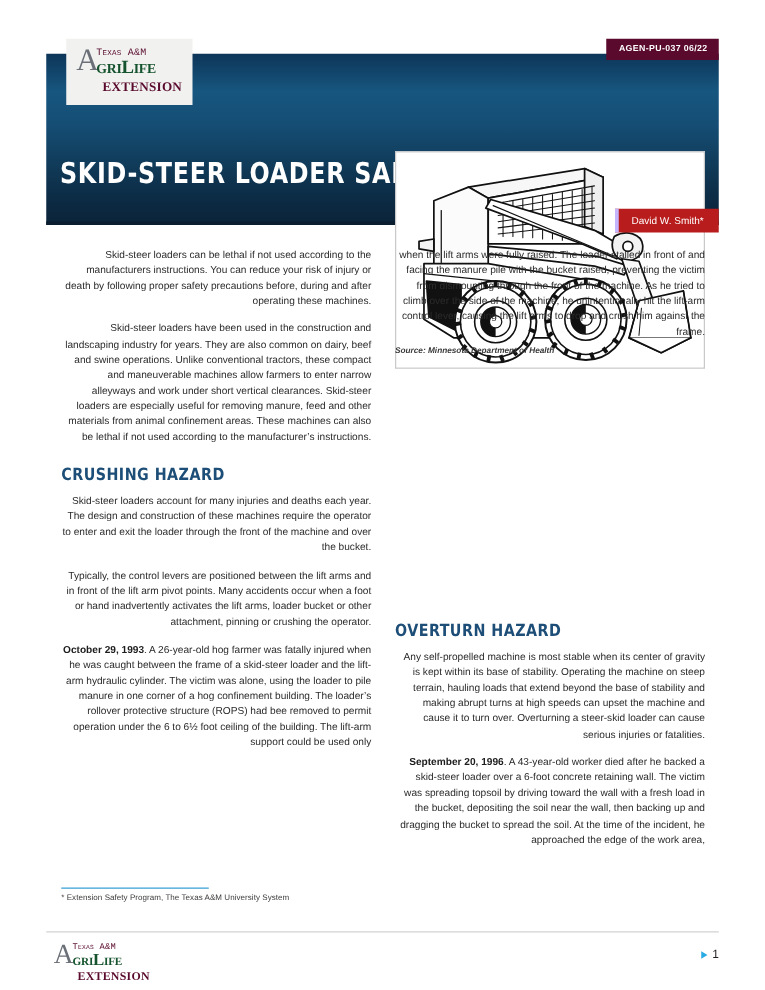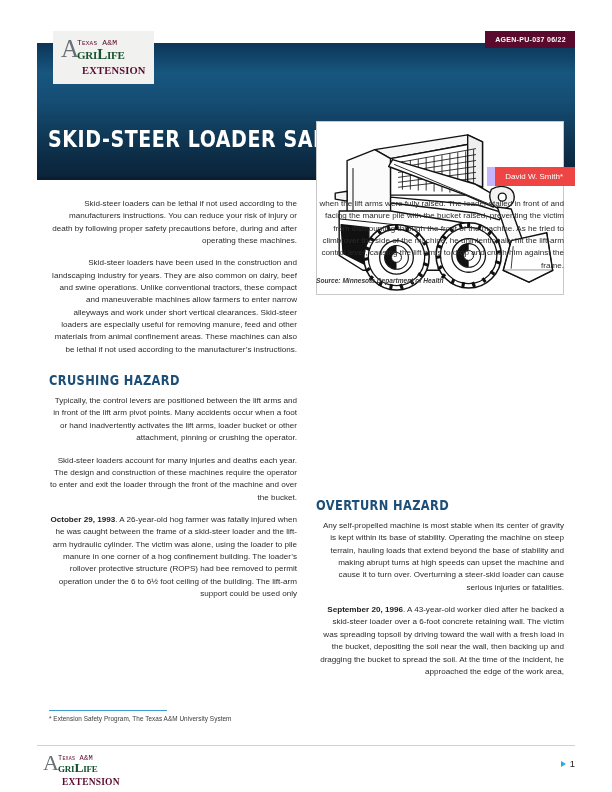--- a/index.html
+++ b/index.html
@@ -134,27 +134,27 @@
     padding: 5px 9px 5px 10px;
     z-index: 6;
     white-space: nowrap;
   }
 
   
   .byline-badge {
     position: absolute;
     right: 37px;
     top: 167px;
-    background: #ef4444;
+    background: #b91c1c;
     color: #ffffff;
     font-size: 8px;
     padding: 5px 12px 5px 10px;
     z-index: 6;
     white-space: nowrap;
-    border-left: 8px solid #c4b5fd;
+    border-left: 3px solid #c4b5fd;
   }
 
   
   .content {
     position: absolute;
     left: 0;
     top: 198px;
     width: 612px;
   }
   .col {
@@ -410,22 +410,22 @@
 </div>
 
 <div class="content">
 
   <div class="col col-left">
     <p class="body">Skid-steer loaders can be lethal if not used according to the manufacturers instructions. You can reduce your risk of injury or death by following proper safety precautions before, during and after operating these machines.</p>
     <p class="body">Skid-steer loaders have been used in the construction and landscaping industry for years. They are also common on dairy, beef and swine operations. Unlike conventional tractors, these compact and maneuverable machines allow farmers to enter narrow alleyways and work under short vertical clearances. Skid-steer loaders are especially useful for removing manure, feed and other materials from animal confinement areas. These machines can also be lethal if not used according to the manufacturer’s instructions.</p>
 
     <h2 class="section first">CRUSHING HAZARD</h2>
 
+    <p class="body">Skid-steer loaders account for many injuries and deaths each year. The design and construction of these machines require the operator to enter and exit the loader through the front of the machine and over the bucket.</p>
     <p class="body">Typically, the control levers are positioned between the lift arms and in front of the lift arm pivot points. Many accidents occur when a foot or hand inadvertently activates the lift arms, loader bucket or other attachment, pinning or crushing the operator.</p>
-    <p class="body">Skid-steer loaders account for many injuries and deaths each year. The design and construction of these machines require the operator to enter and exit the loader through the front of the machine and over the bucket.</p>
 
     <p class="body"><span class="casedate">October 29, 1993</span><span>. A 26-year-old hog farmer was fatally injured when he was caught between the frame of a skid-steer loader and the lift-arm hydraulic cylinder. The victim was alone, using the loader to pile manure in one corner of a hog confinement building. The loader’s rollover protective structure (ROPS) had bee removed to permit operation under the 6 to 6½ foot ceiling of the building. The lift-arm support could be used only</span></p>
   </div>
 
   <div class="col col-right">
     <p class="body">when the lift arms were fully raised. The loader stalled in front of and facing the manure pile with the bucket raised, preventing the victim from dismounting through the front of the machine. As he tried to climb over the side of the machine, he unintentionally hit the lift-arm control lever, causing the lift arms to drop and crush him against the frame.</p>
     <p class="source">Source: Minnesota Department of Health</p>
 
     <div style="height:190px"></div>
 

